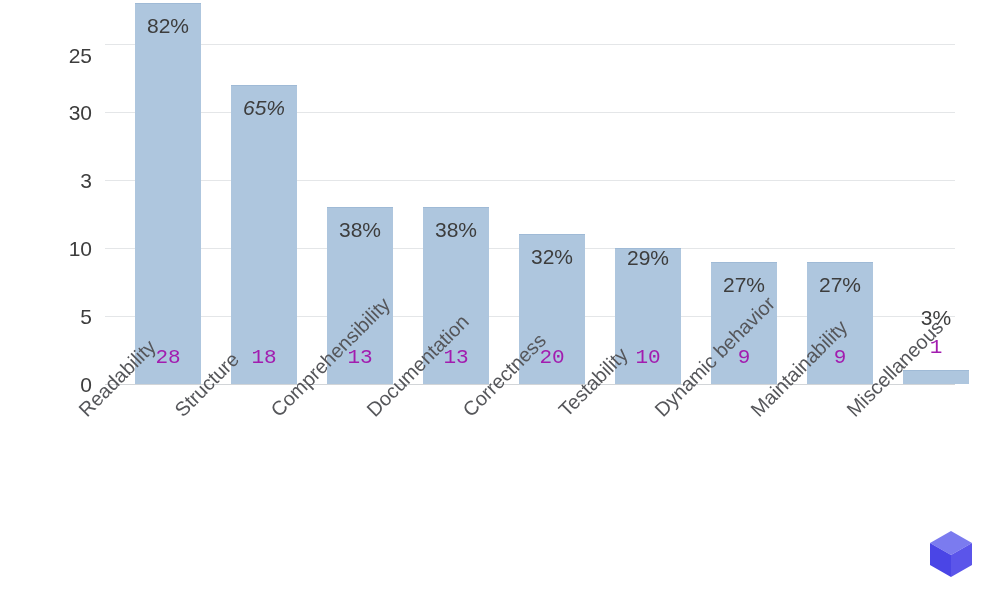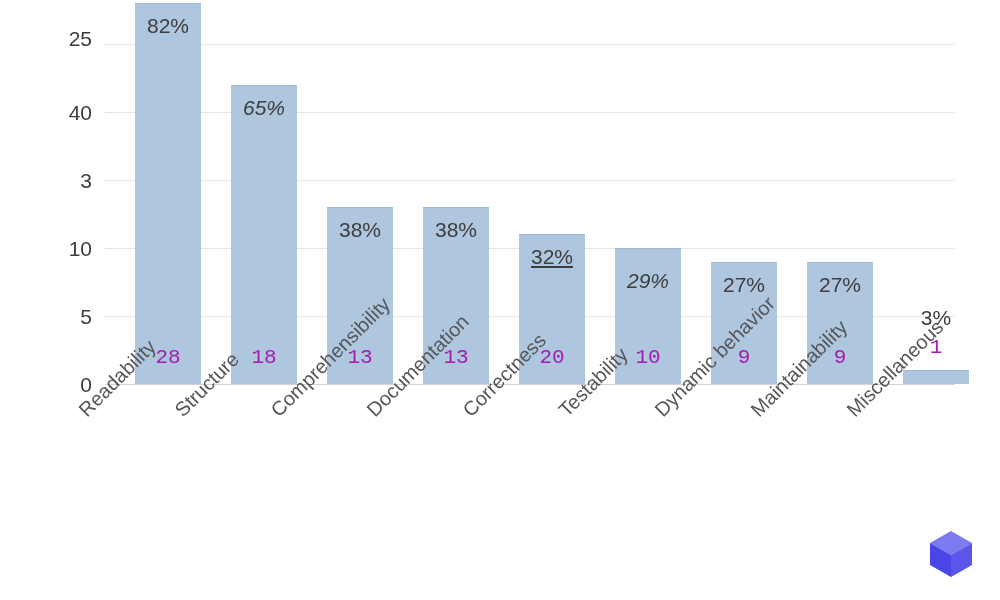--- a/index.html
+++ b/index.html
@@ -158,23 +158,23 @@
         <div class="ytick-wrap" style="top: 315.964px;">
           <div class="ytick-label">5</div>
         </div>
         <div class="ytick-wrap" style="top: 247.929px;">
           <div class="ytick-label">10</div>
         </div>
         <div class="ytick-wrap" style="top: 179.893px;">
           <div class="ytick-label">3</div>
         </div>
         <div class="ytick-wrap" style="top: 111.857px;">
-          <div class="ytick-label">40</div>
-        </div>
-        <div class="ytick-wrap" style="top: 38px;">
+          <div class="ytick-label">30</div>
+        </div>
+        <div class="ytick-wrap" style="top: 55px;">
           <div class="ytick-label">25</div>
         </div>
       </div>
   </div>
 
   <div class="bars-layer" id="bars-container">
       <div class="bar-group" style="left: 120px;">
         <div class="bar" style="height: 381px; background: rgb(174, 198, 222);"></div>
         <div class="pct-label" style="bottom: 348px;">82%</div>
         <div class="count-label" style="bottom: 16px;">28</div>
@@ -189,26 +189,26 @@
         <div class="pct-label" style="bottom: 143.893px;">38%</div>
         <div class="count-label" style="bottom: 16px;">13</div>
       </div>
       <div class="bar-group" style="left: 408px;">
         <div class="bar" style="height: 176.893px; background: rgb(174, 198, 222);"></div>
         <div class="pct-label" style="bottom: 143.893px;">38%</div>
         <div class="count-label" style="bottom: 16px;">13</div>
       </div>
       <div class="bar-group" style="left: 504px;">
         <div class="bar" style="height: 149.679px; background: rgb(174, 198, 222);"></div>
-        <div class="pct-label" style="bottom: 116.679px; text-decoration: underline;">32%</div>
+        <div class="pct-label" style="bottom: 116.679px;">32%</div>
         <div class="count-label" style="bottom: 16px;">20</div>
       </div>
       <div class="bar-group" style="left: 600px;">
         <div class="bar" style="height: 136.071px; background: rgb(174, 198, 222);"></div>
-        <div class="pct-label" style="bottom: 93px; font-style: italic;">29%</div>
+        <div class="pct-label" style="bottom: 116px;">29%</div>
         <div class="count-label" style="bottom: 16px;">10</div>
       </div>
       <div class="bar-group" style="left: 696px;">
         <div class="bar" style="height: 122.464px; background: rgb(174, 198, 222);"></div>
         <div class="pct-label" style="bottom: 89.4643px;">27%</div>
         <div class="count-label" style="bottom: 16px;">9</div>
       </div>
       <div class="bar-group" style="left: 792px;">
         <div class="bar" style="height: 122.464px; background: rgb(174, 198, 222);"></div>
         <div class="pct-label" style="bottom: 89.4643px;">27%</div>

